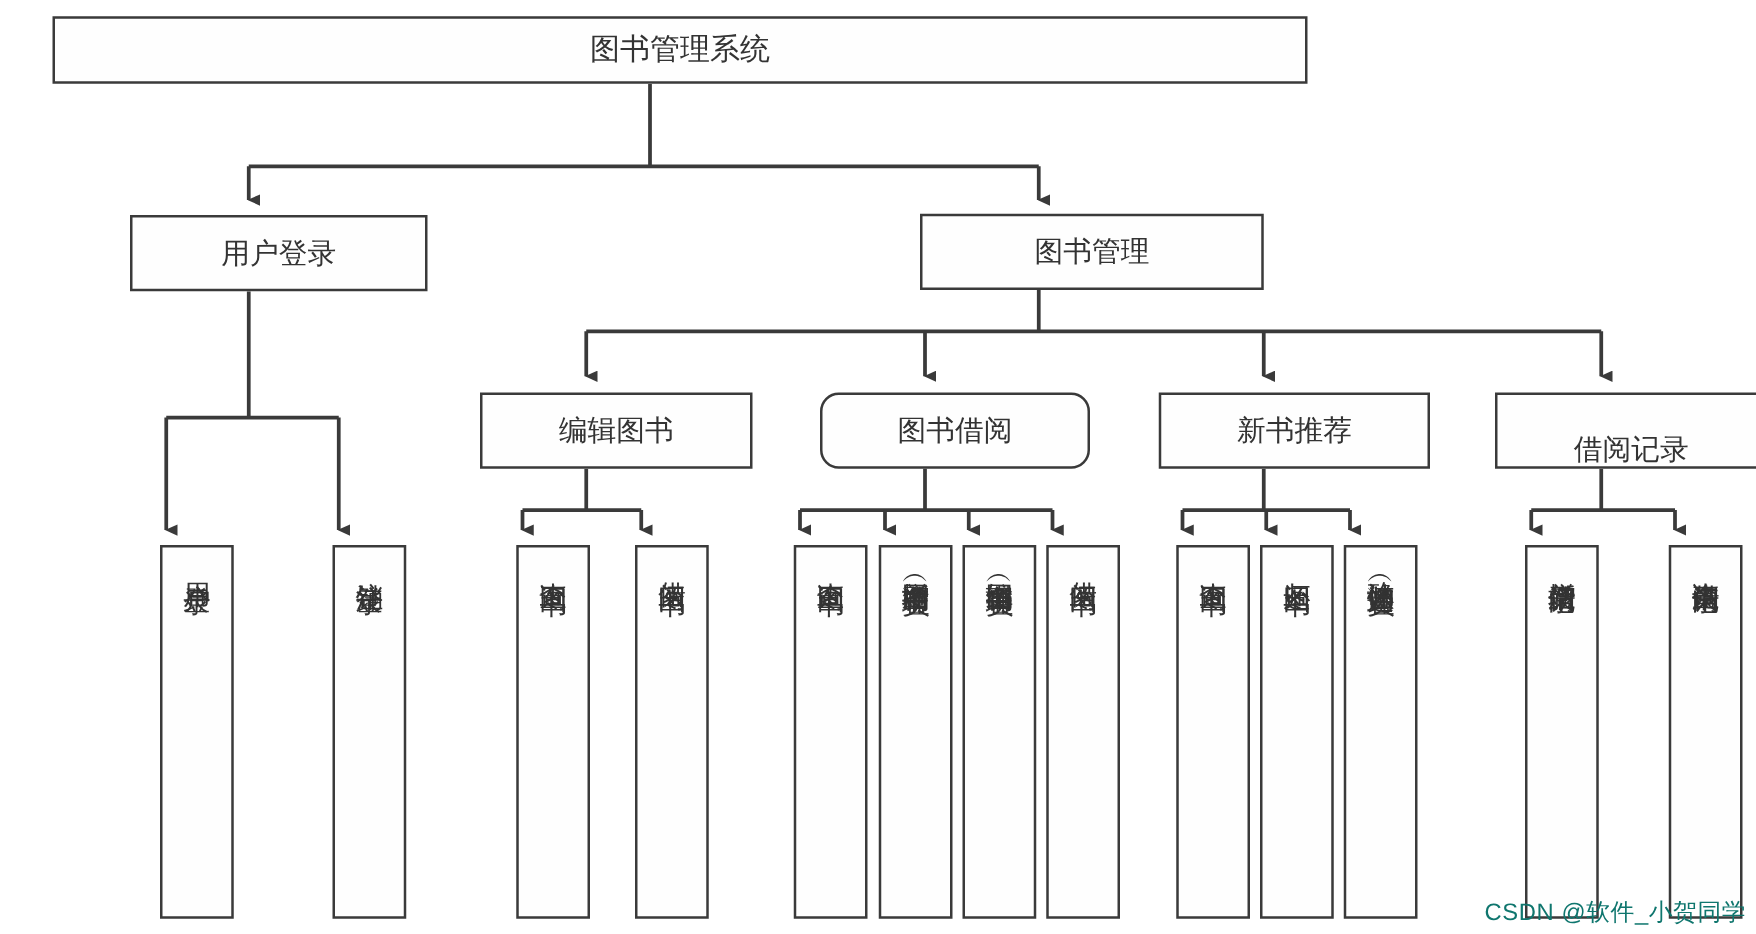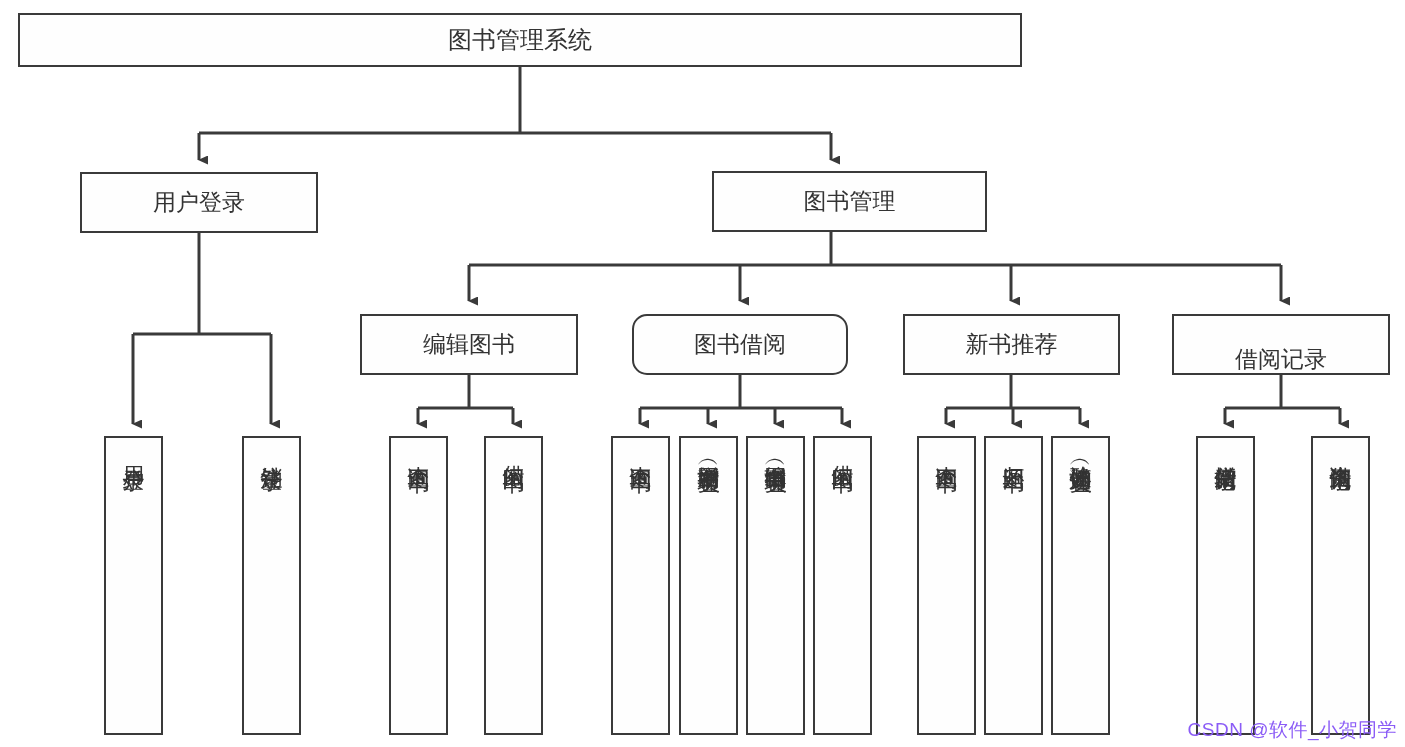--- a/index.html
+++ b/index.html
@@ -30,20 +30,21 @@
     position: absolute;
     box-sizing: border-box;
     border: 2.5px solid #3a3a3a;
     background: #fefefe;
     display: flex;
     align-items: center;
     justify-content: center;
     color: #333333;
     text-align: center;
     line-height: 1.18;
+    margin-left: 24px;
   }
   .node-label {
     display: block;
     white-space: pre-line;
   }
   
   .node.h {
     font-size: 23px;
   }
   .node.h.root {
@@ -64,21 +65,21 @@
     white-space: nowrap;
   }
   .node.v.tall .node-label {
     letter-spacing: 1px;
   }
   #watermark {
     position: absolute;
     right: 8px;
     bottom: 4px;
     font-size: 19px;
-    color: #8b5cf6;
+    color: #0f766e;
     letter-spacing: 0.5px;
     user-select: none;
     white-space: nowrap;
   }
 </style>
 </head>
 <body>
 
 <div id="diagram-root">
 

